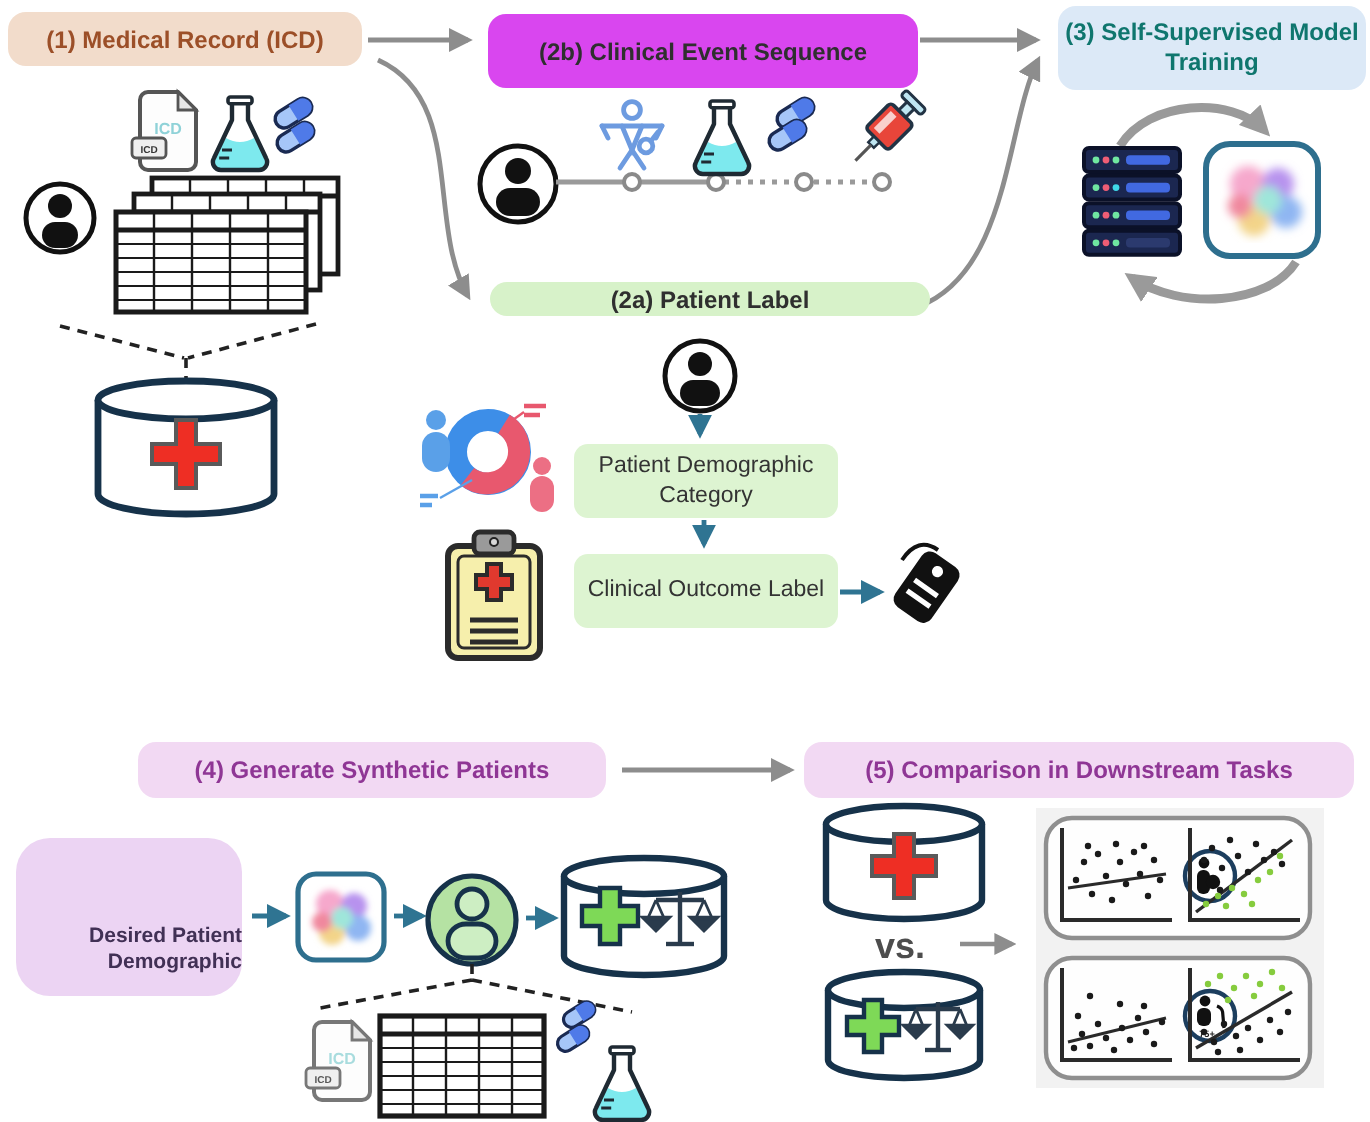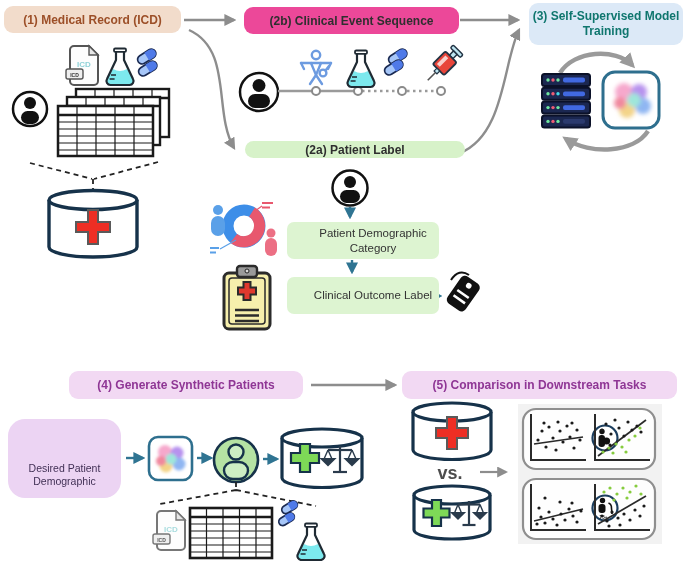--- a/index.html
+++ b/index.html
@@ -3,34 +3,34 @@
 <meta charset="utf-8">
 <style>
   html,body{margin:0;padding:0;background:#fff;}
   #frame{position:relative;width:685px;height:561px;background:#ffffff;overflow:hidden;
          font-family:"Liberation Sans", sans-serif;}
   #art{position:absolute;left:0;top:0;width:685px;height:561px;}
   .stage{position:absolute;display:flex;align-items:center;justify-content:center;
          border-radius:9px;font-weight:600;white-space:nowrap;font-size:12px;z-index:3;}
   .stage.wrap{white-space:normal;text-align:center;line-height:1.25;}
   .s1{left:4px;top:6px;width:177px;height:27px;background:#f2dccb;color:#9c4f28;}
-  .s2b{left:244px;top:7px;width:215px;height:27px;background:#ec4899;color:#2f2f2f;}
+  .s2b{left:244px;top:7px;width:215px;height:37px;background:#d946ef;color:#2f2f2f;}
   .s3{left:529px;top:3px;width:154px;height:42px;background:#dce9f7;color:#0f766e;font-weight:700;}
   .s2a{left:245px;top:141px;width:220px;height:17px;background:#d7f2c9;color:#2f2f2f;}
   .s4{left:69px;top:371px;width:234px;height:28px;background:#f2d9f3;color:#8f3695;}
   .s5{left:402px;top:371px;width:275px;height:28px;background:#f2d9f3;color:#8f3695;}
   .flowbox{position:absolute;display:flex;align-items:center;justify-content:center;
          background:#ddf4d1;border-radius:7px;font-size:11.5px;color:#333;text-align:center;
-         line-height:1.3;z-index:3;padding-left:20px;}
+         line-height:1.3;z-index:3;}
   .fb1{left:287px;top:222px;width:132px;height:37px;}
   .fb2{left:287px;top:277px;width:132px;height:37px;}
   .desired{position:absolute;left:8px;top:419px;width:113px;height:79px;background:#ecd4f3;
          border-radius:17px;z-index:2;}
-  .desired .txt{position:absolute;left:0;right:0;bottom:9px;text-align:center;font-size:10.5px;
-         font-weight:400;color:#413055;line-height:1.3;}
+  .desired .txt{position:absolute;left:0;right:0;bottom:9px;text-align:right;font-size:10.5px;
+         font-weight:700;color:#413055;line-height:1.3;}
   .vs{position:absolute;left:430px;top:463px;width:40px;text-align:center;font-size:18px;
          font-weight:600;color:#4d4d4d;z-index:3;}
 </style>
 </head>
 <body>
 
 <div id="frame">
 
 <svg id="art" viewBox="0 0 685 561" xmlns="http://www.w3.org/2000/svg">
   <defs>

